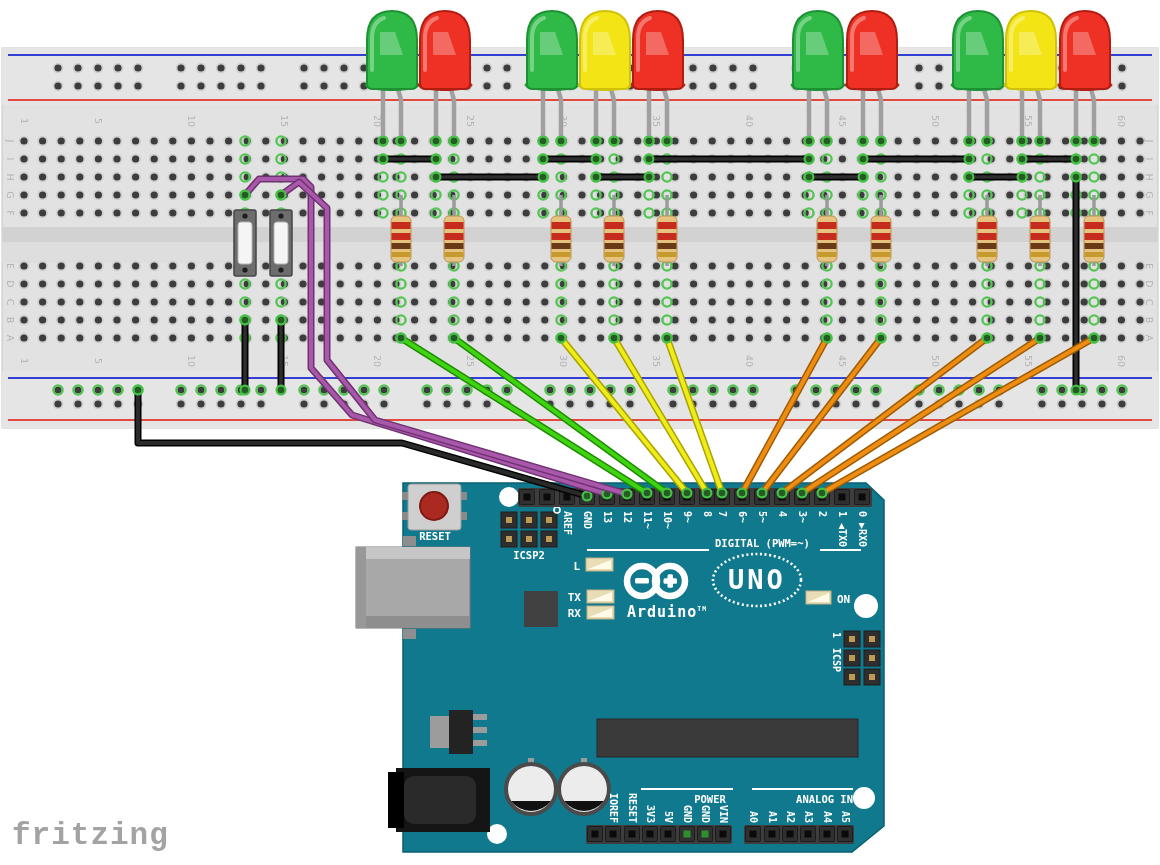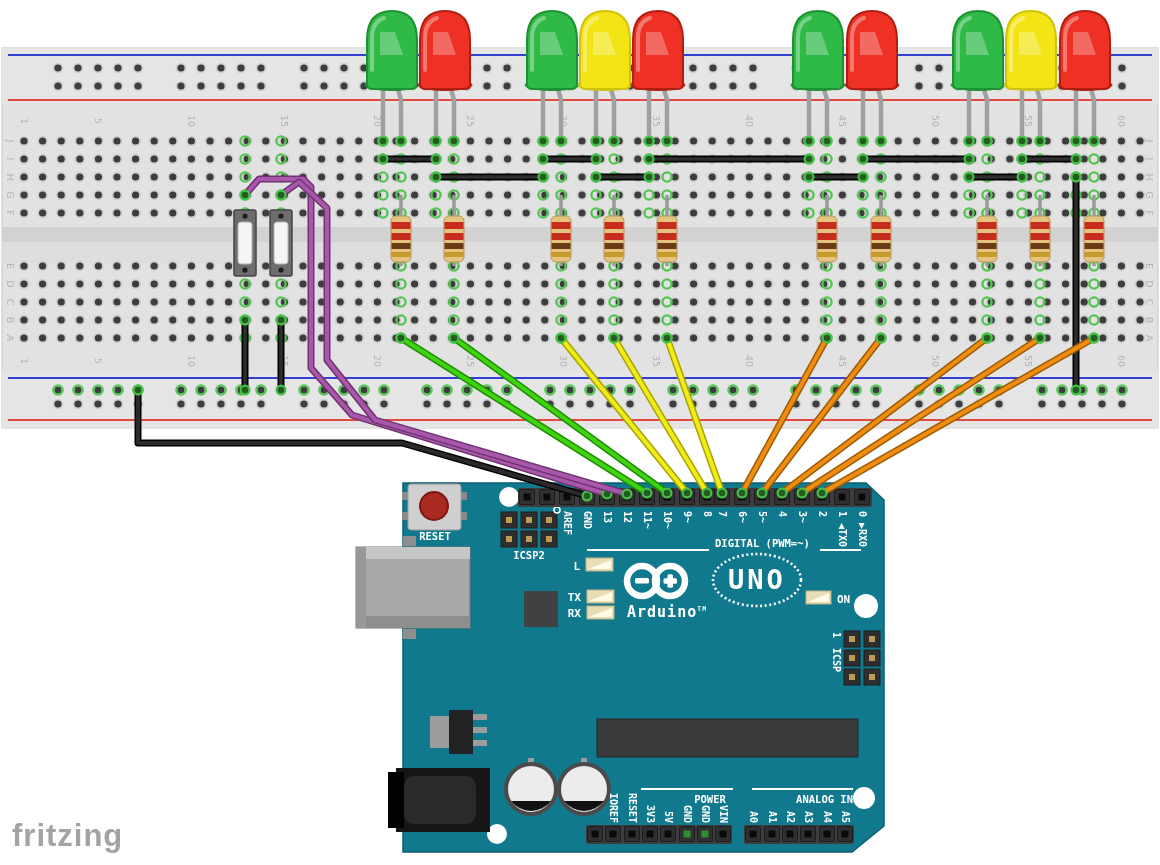--- a/index.html
+++ b/index.html
@@ -1,20 +1,20 @@
 <!DOCTYPE html>
 <html><head>
 <meta charset="utf-8">
 <style>
   html,body{margin:0;padding:0;background:#ffffff;}
   #stage{position:relative;width:1160px;height:865px;background:#ffffff;overflow:hidden;
          font-family:"DejaVu Sans",sans-serif;border-radius:27px;}
   #scene{position:absolute;left:0;top:0;}
   #watermark{position:absolute;left:12px;top:818px;font-size:31px;letter-spacing:1px;
-             color:#a3a3a3;font-family:Liberation Sans, sans-serif;font-weight:bold;user-select:none;}
+             color:#a3a3a3;font-family:Liberation Mono, monospace;font-weight:bold;user-select:none;}
 </style>
 </head>
 <body>
 
 <div id="stage">
   <svg id="scene" width="1160" height="865" viewBox="0 0 1160 865">
       <g>
         <rect x="2" y="48" width="1156" height="380" fill="#e2e2e2" stroke="#c6c6c6" stroke-width="1"></rect>
         <rect x="2" y="48" width="1156" height="57" fill="#e5e5e5"></rect>
         <rect x="2" y="371" width="1156" height="57" fill="#e5e5e5"></rect>

